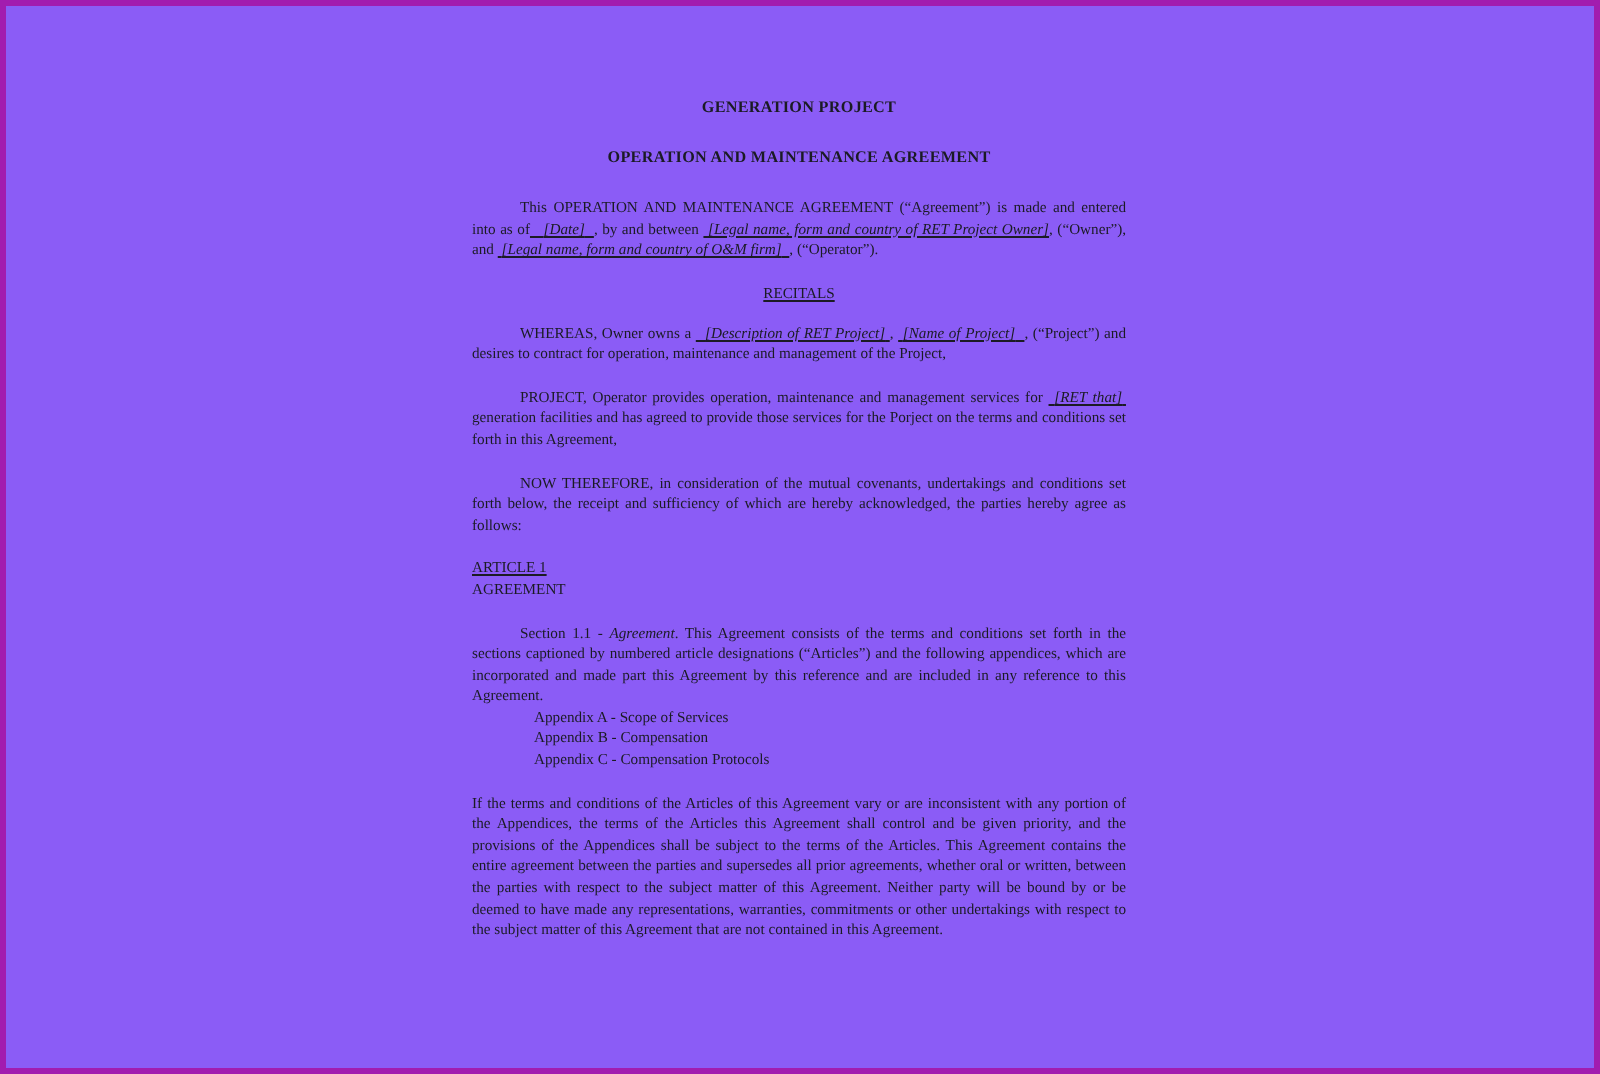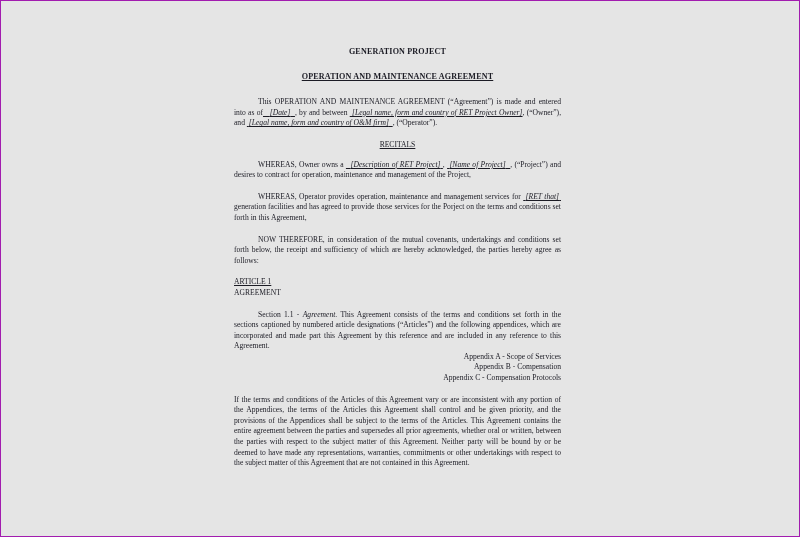--- a/index.html
+++ b/index.html
@@ -7,22 +7,22 @@
     padding: 0;
     background: #ffffff;
   }
   body {
     font-family: "Liberation Serif", "DejaVu Serif", serif;
   }
   .page {
     position: relative;
     width: 800px;
     height: 537px;
-    background: #e5e5e5;
-    border: 1px solid #a21caf;
+    background: #8b5cf6;
+    border: 3px solid #a21caf;
     box-sizing: border-box;
     overflow: hidden;
   }
   .doc-body {
     position: absolute;
     left: 233px;
     top: 40px;
     width: 327px;
     color: #1b1b24;
     font-size: 7.6px;
@@ -32,21 +32,21 @@
     hyphens: none;
   }
   .title {
     text-align: center;
     font-weight: bold;
     font-size: 8.1px;
     letter-spacing: 0.15px;
     margin: 0;
   }
   .title-1 { margin-top: 6px; }
-  .title-2 { margin-top: 14px; text-decoration: underline; }
+  .title-2 { margin-top: 14px; }
 
   .heading-u {
     text-align: center;
     margin: 0;
     font-size: 7.6px;
   }
   .heading-u .u { text-decoration: underline; }
 
   p.para {
     margin: 0;
@@ -71,21 +71,21 @@
     margin: 0;
     font-size: 7.6px;
     line-height: 10.6px;
   }
   .article-block .u { text-decoration: underline; }
 
   .appendix-list {
     margin: 0;
     padding: 0;
     list-style: none;
-    text-align: right;
+    text-align: left;
   }
   .appendix-list li {
     margin: 0;
     padding-left: 31px;
     line-height: 10.6px;
   }
 </style>
 </head>
 <body>
 
@@ -102,21 +102,21 @@
     <div class="gap-md"></div>
 
     <div class="heading-u"><span class="u">RECITALS</span></div>
 
     <div class="gap-sm"></div>
 
     <p class="para"><span class="indent"></span><span>WHEREAS, Owner owns a</span> <span class="fill-pad">&nbsp;&nbsp;</span><span class="fill">[Description of RET Project]</span><span class="fill-pad">&nbsp;</span><span>,</span> <span class="fill-pad">&nbsp;</span><span class="fill">[Name of Project]</span><span class="fill-pad">&nbsp;&nbsp;</span><span>, (“Project”) and desires to contract for operation, maintenance and management of the Project,</span></p>
 
     <div class="gap-md"></div>
 
-    <p class="para"><span class="indent"></span><span>WHEREAS, Operator provides operation, maintenance and management services for</span> <span class="fill-pad">&nbsp;</span><span class="fill">[RET that]</span><span class="fill-pad">&nbsp;</span> <span>generation facilities and has agreed to provide those services for the Porject on the terms and conditions set forth in this Agreement,</span></p>
+    <p class="para"><span class="indent"></span><span>PROJECT, Operator provides operation, maintenance and management services for</span> <span class="fill-pad">&nbsp;</span><span class="fill">[RET that]</span><span class="fill-pad">&nbsp;</span> <span>generation facilities and has agreed to provide those services for the Porject on the terms and conditions set forth in this Agreement,</span></p>
 
     <div class="gap-md"></div>
 
     <p class="para"><span class="indent"></span><span>NOW THEREFORE, in consideration of the mutual covenants, undertakings and conditions set forth below, the receipt and sufficiency of which are hereby acknowledged, the parties hereby agree as follows:</span></p>
 
     <div class="gap-md"></div>
 
     <div class="article-block">
       <span class="u">ARTICLE 1</span><br>
       <span>AGREEMENT</span>

